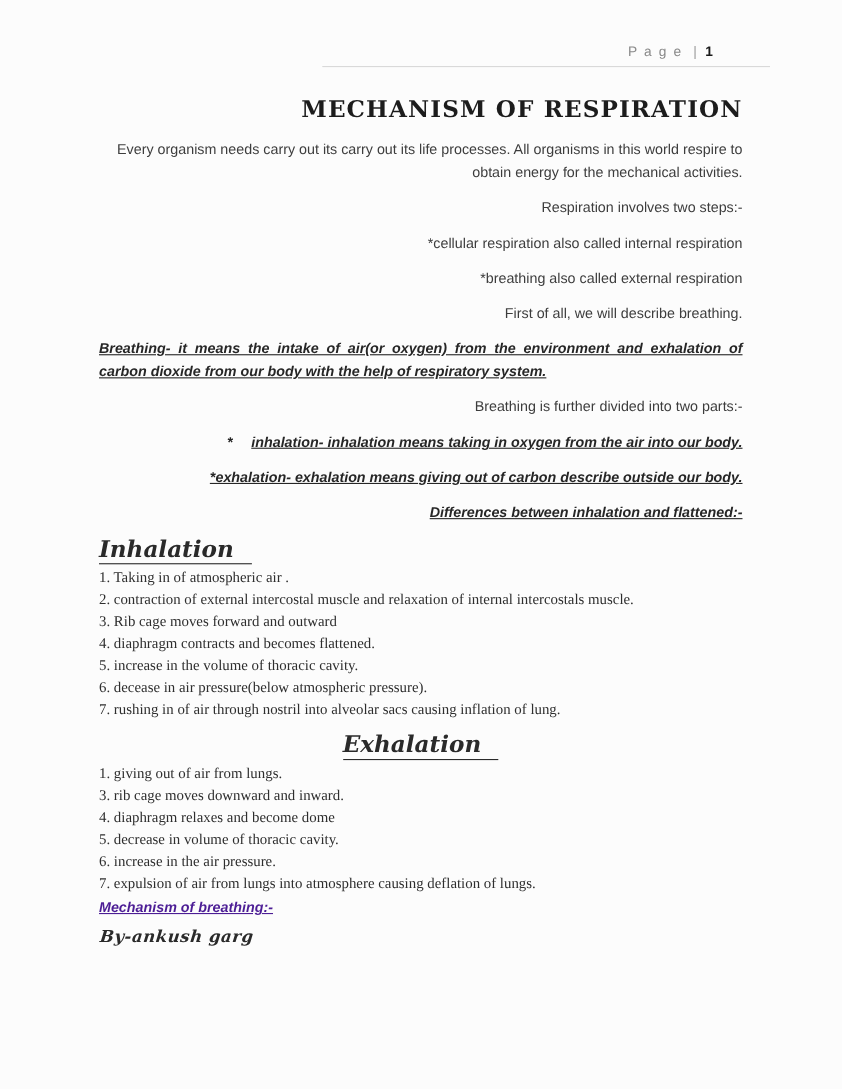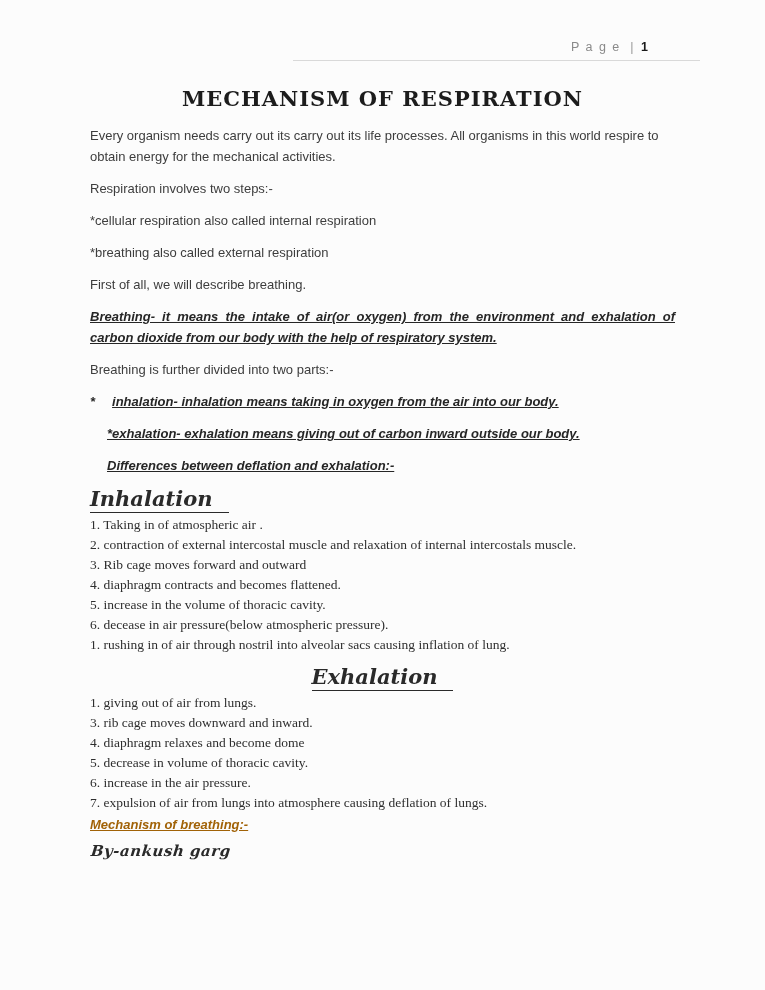--- a/index.html
+++ b/index.html
@@ -34,33 +34,34 @@
   
   .content {
     position: relative;
     margin: 0 90px;
     width: 585px;
   }
 
   .doc-title {
     margin-top: 86px;
     margin-bottom: 14px;
-    text-align: center;
+    text-align: right;
     font-family: "DejaVu Serif", serif;
     font-weight: bold;
     font-size: 21px;
     letter-spacing: 1px;
     color: #1c1c1c;
   }
 
   p.sans {
     font-size: 13px;
     line-height: 21px;
     color: #3d3d3d;
     margin-bottom: 11px;
+    text-align: right;
   }
 
   p.def {
     font-weight: bold;
     font-style: italic;
     text-decoration: underline;
     color: #262626;
     text-align: justify;
   }
   p.def-line {
@@ -95,21 +96,21 @@
     white-space: nowrap;
   }
   .exhal-heading { margin-top: 10px; text-align: center; }
 
   .mech-heading {
     font-size: 13px;
     line-height: 21px;
     font-weight: bold;
     font-style: italic;
     text-decoration: underline;
-    color: #a16207;
+    color: #4c1d95;
     margin-top: 1px;
   }
 
   .footer-sig {
     margin-top: 7px;
     font-family: "DejaVu Serif", serif;
     font-style: italic;
     font-weight: bold;
     font-size: 15px;
     letter-spacing: 0.5px;
@@ -143,34 +144,34 @@
     <p class="sans">*breathing also called external respiration</p>
 
     <p class="sans">First of all, we will describe breathing.</p>
 
     <p class="sans def">Breathing- it means the intake of air(or oxygen) from the environment and exhalation of carbon dioxide from our body with the help of respiratory system.</p>
 
     <p class="sans">Breathing is further divided into two parts:-</p>
 
     <p class="sans def-line"><span>*</span><span class="ul">inhalation- inhalation means taking in oxygen from the air into our body.</span></p>
 
-    <p class="sans def-line"><span class="ul">*exhalation- exhalation means giving out of carbon inward outside our body.</span></p>
+    <p class="sans def-line"><span class="ul">*exhalation- exhalation means giving out of carbon describe outside our body.</span></p>
 
-    <p class="sans def-line"><span class="ul">Differences between deflation and exhalation:-</span></p>
+    <p class="sans def-line"><span class="ul">Differences between inhalation and flattened:-</span></p>
 
     <h2 class="section-heading"><span class="hd">Inhalation</span></h2>
 
     <div class="serif-list">
       <div class="li">1. Taking in of atmospheric air .</div>
       <div class="li">2. contraction of external intercostal muscle and relaxation of internal intercostals muscle.</div>
       <div class="li">3. Rib cage moves forward and outward</div>
       <div class="li">4. diaphragm contracts and becomes flattened.</div>
       <div class="li">5. increase in the volume of thoracic cavity.</div>
       <div class="li">6. decease in air pressure(below atmospheric pressure).</div>
-      <div class="li">1. rushing in of air through nostril into alveolar sacs causing inflation of lung.</div>
+      <div class="li">7. rushing in of air through nostril into alveolar sacs causing inflation of lung.</div>
     </div>
 
     <h2 class="section-heading exhal-heading"><span class="hd">Exhalation</span></h2>
 
     <div class="serif-list">
       <div class="li">1. giving out of air from lungs.</div>
       <div class="li">3. rib cage moves downward and inward.</div>
       <div class="li">4. diaphragm relaxes and become dome</div>
       <div class="li">5. decrease in volume of thoracic cavity.</div>
       <div class="li">6. increase in the air pressure.</div>

